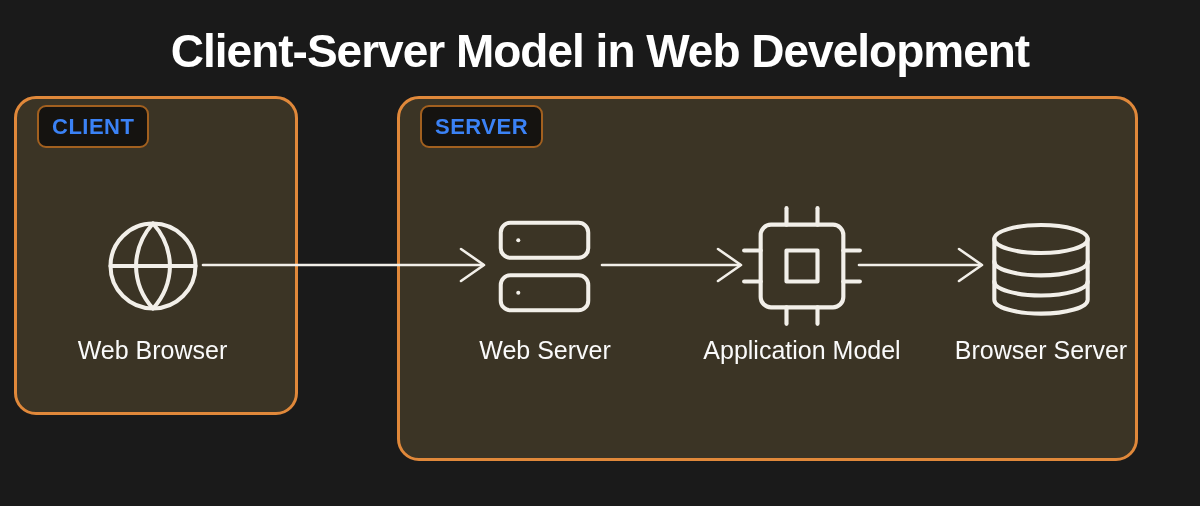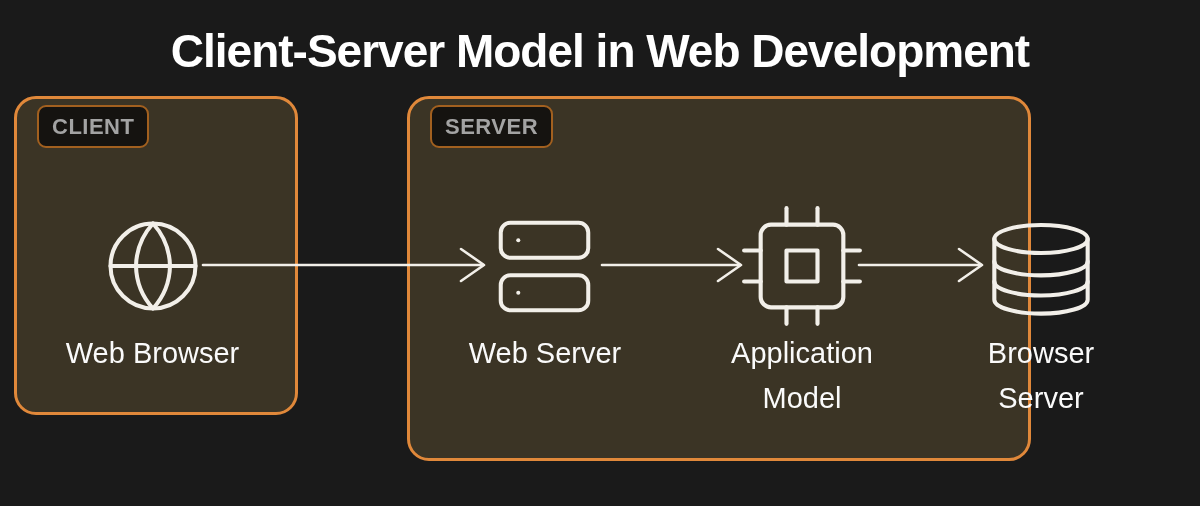--- a/index.html
+++ b/index.html
@@ -23,37 +23,37 @@
     font-size:46px;font-weight:bold;letter-spacing:-1px;line-height:1.15;
     margin:0;
   }
   .group-box{
     position:absolute;box-sizing:border-box;
     background:var(--group-fill);
     border:3px solid var(--group-border);
     border-radius:22px;
   }
   .client-box{left:14px;top:96px;width:284px;height:319px;}
-  .server-box{left:407px;top:96px;width:624px;height:365px;padding-left:37px;}
+  .server-box{left:397px;top:96px;width:741px;height:365px;padding-left:37px;}
   .badge{
     position:absolute;left:20px;top:6px;
     background:var(--badge-fill);
     border:2px solid var(--badge-border);
     border-radius:9px;
-    color:#a3a3a3;font-size:22px;font-weight:bold;letter-spacing:0.5px;
+    color:#3b82f6;font-size:22px;font-weight:bold;letter-spacing:0.5px;
     padding:7px 13px;line-height:1.15;
   }
   .icon-wrap{position:absolute;line-height:0;}
   .icon-globe{left:102px;top:215px;}
   .icon-server-stack{left:492px;top:214px;}
   .icon-cpu{left:740px;top:204px;}
   .icon-database{left:985px;top:218px;}
   .node-label{
     position:absolute;top:331px;
-    color:var(--text);font-size:29px;line-height:1.55;text-align:center;
+    color:var(--text);font-size:25px;line-height:1.55;text-align:center;
     margin:0;
   }
   .label-web-browser{left:40px;width:225px;}
   .label-web-server{left:435px;width:220px;}
   .label-application-server{left:702px;width:200px;}
   .label-database-server{left:951px;width:180px;}
   .arrow{position:absolute;overflow:visible;}
   .arrow path{stroke:var(--line);stroke-width:2.6;fill:none;stroke-linecap:round;stroke-linejoin:round;}
   .icon-svg{stroke:var(--line);fill:none;stroke-linecap:round;stroke-linejoin:round;}
 </style>

